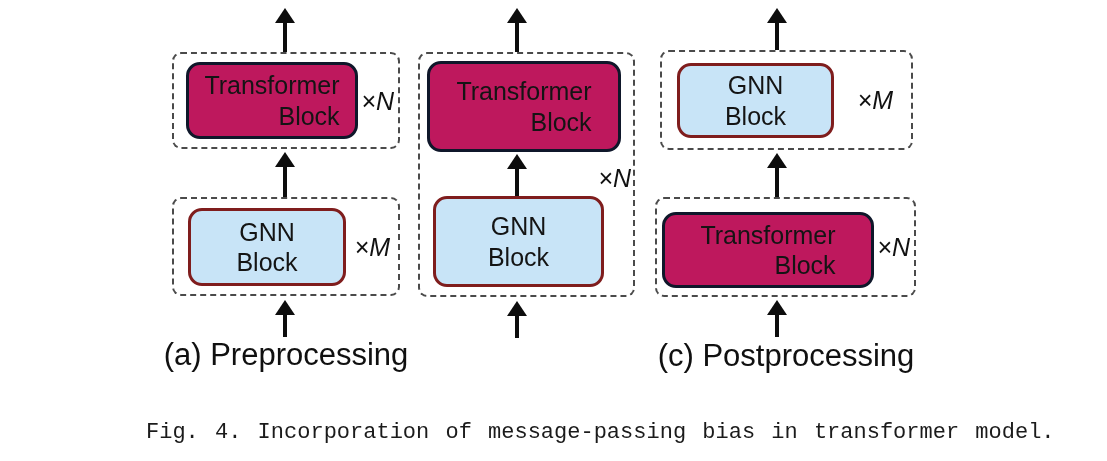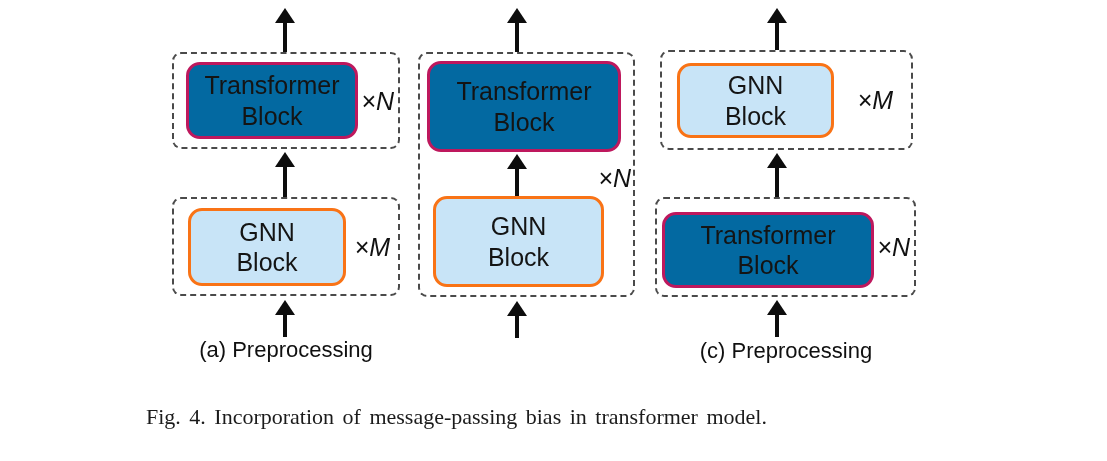--- a/index.html
+++ b/index.html
@@ -9,39 +9,39 @@
   }
   .dashed{
     position:absolute;border:2px dashed #4a4a4a;border-radius:9px;box-sizing:border-box;
     background:#ffffff;
   }
   .block{
     position:absolute;display:flex;align-items:center;justify-content:center;
     text-align:center;font-size:25px;line-height:1.22;color:#141414;
     white-space:pre-line;box-sizing:border-box;border-radius:14px;
   }
-  .block.transformer{background:#0369a1;border:3px solid #be185d;}
-  .block.gnn{background:#C8E4F7;border:3px solid #f97316;}
+  .block.transformer{background:#be185d;border:3px solid #0f172a;text-align:right;}
+  .block.gnn{background:#C8E4F7;border:3px solid #7f1d1d;}
   .mult{
     position:absolute;font-style:italic;font-size:25px;color:#111111;
   }
   .mult.vcenter{top:50%;transform:translateY(-50%);}
   .arrow-up{
     position:absolute;display:flex;flex-direction:column;align-items:center;width:20px;
   }
   .arrow-up .head{
     width:0;height:0;border-left:10px solid transparent;border-right:10px solid transparent;
     border-bottom:15px solid #0d0d0d;
   }
   .arrow-up .shaft{width:3.5px;flex:1;background:#0d0d0d;margin-top:-1px;}
   .panel-caption{
-    position:absolute;font-size:22px;color:#101010;text-align:center;
+    position:absolute;font-size:31px;color:#101010;text-align:center;
   }
   .fig-caption{
-    position:absolute;left:146px;top:404px;font-family:Liberation Serif, serif;
+    position:absolute;left:146px;top:420px;font-family:Liberation Mono, monospace;
     font-size:22px;color:#1b1b1b;word-spacing:3px;white-space:nowrap;
   }
   .watermark{
     position:absolute;left:874px;top:388px;font-size:30px;color:#c6c6c6;
     letter-spacing:1px;text-shadow:1px 1px 0 #ffffff;white-space:nowrap;
   }
 </style>
 </head>
 <body>
 
@@ -133,18 +133,18 @@
   <div class="block transformer" style="left:662px;top:212px;width:212px;height:76px">
     <span>Transformer
 Block</span>
   </div>
 
   <div class="arrow-up" style="left:767px;top:300px;height:37px">
     <div class="head"></div>
     <div class="shaft"></div>
   </div>
 
-  <div class="panel-caption" style="left:650px;top:338px;width:272px">(c) Preprocessing</div>
+  <div class="panel-caption" style="left:650px;top:338px;width:272px">(c) Postprocessing</div>
 
   <div class="fig-caption">Fig. 4.  Incorporation of message-passing bias in transformer model.</div>
 
 
 </div>
 
 </body></html>

